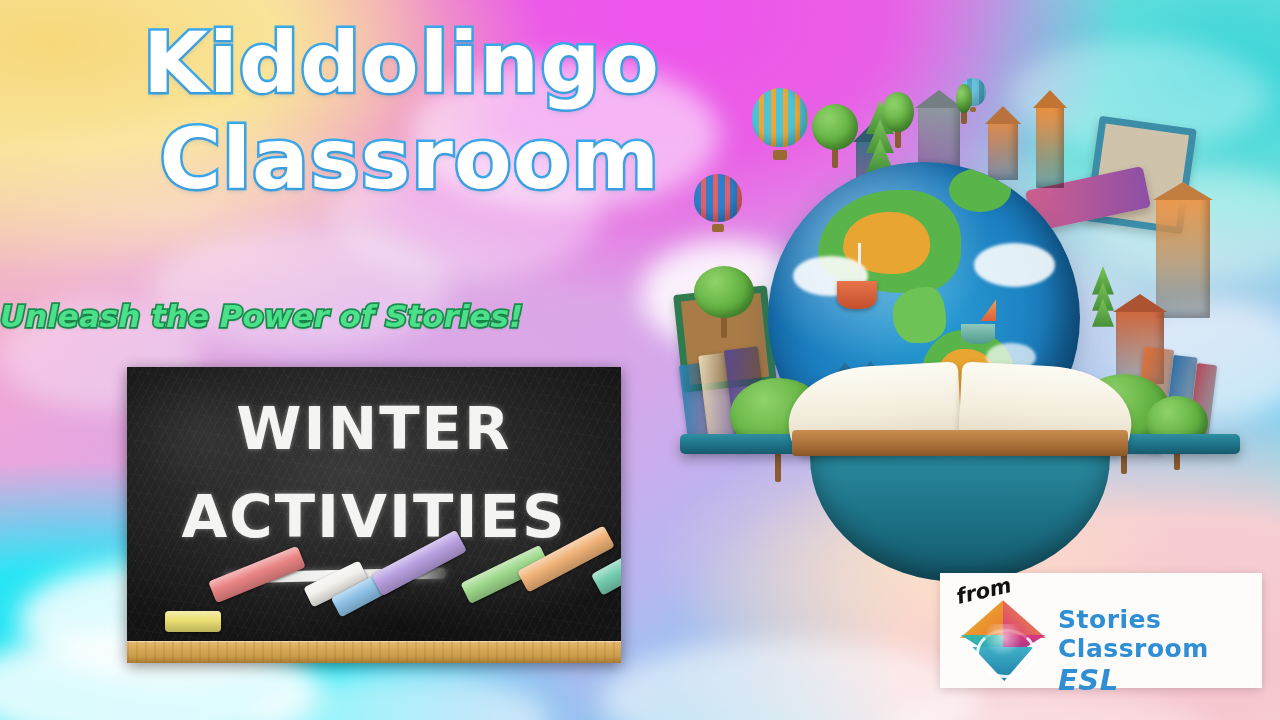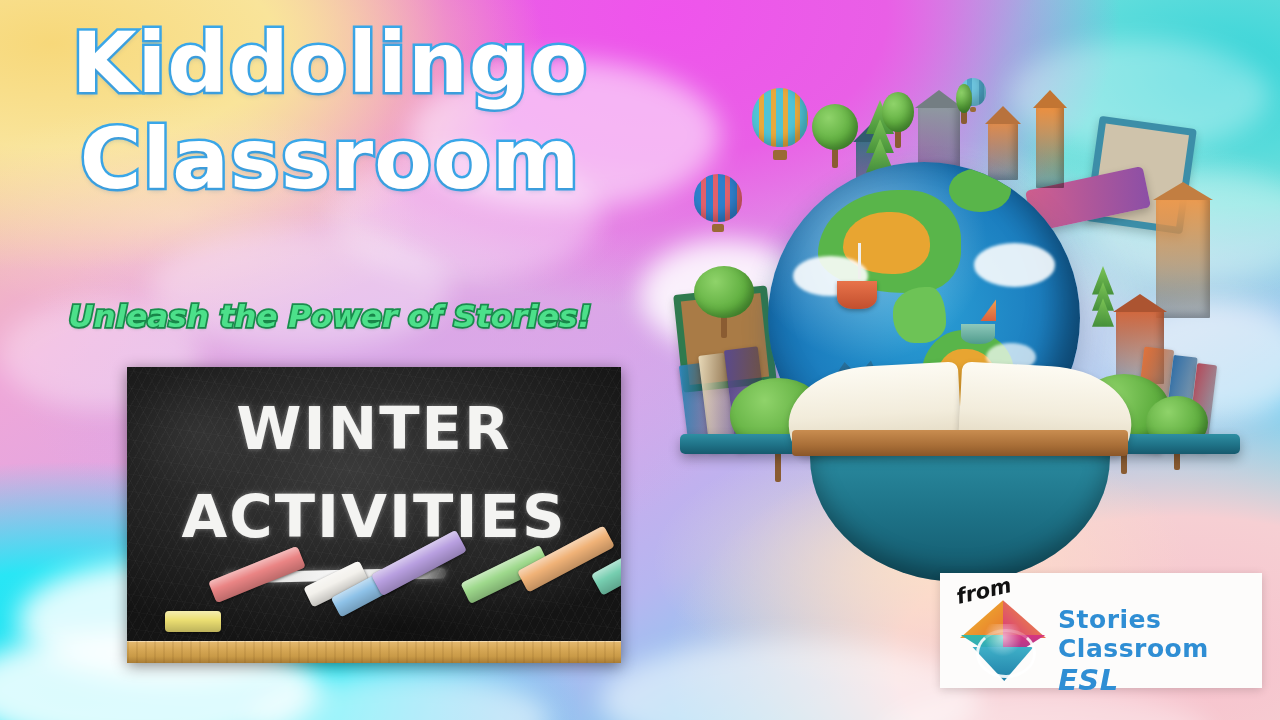--- a/index.html
+++ b/index.html
@@ -30,36 +30,36 @@
       radial-gradient(ellipse 30% 26% at 72% 78%, rgba(255,226,198,.85) 0%, rgba(255,226,198,0) 70%),
       radial-gradient(ellipse 26% 30% at 88% 40%, rgba(185,238,232,.55) 0%, rgba(185,238,232,0) 72%),
       radial-gradient(ellipse 26% 22% at 14% 30%, rgba(255,240,200,.45) 0%, rgba(255,240,200,0) 72%);
   }
   
   .cloud{position:absolute;border-radius:50%;background:rgba(255,255,255,.85);filter:blur(13px);}
   .cloud.dim{background:rgba(255,255,255,.55);}
   .cloud.faint{background:rgba(255,255,255,.34);}
 
   
-  .title-wrap{position:absolute;left:0;top:22px;width:660px;text-align:center;}
+  .title-wrap{position:absolute;left:0;top:22px;width:660px;text-align:right;}
   .title-line{
     font-family:"DejaVu Sans",sans-serif;
     font-weight:bold;
     font-size:84px;
     line-height:.98;
     color:#ffffff;
     letter-spacing:1px;
     -webkit-text-stroke:5px #3aa8ea;
     paint-order:stroke fill;
     text-shadow:0 3px 5px rgba(70,120,170,.28);
   }
   .title-line.l2{font-size:84px;margin-top:14px;}
 
   .tagline{
-    position:absolute;left:0;top:298px;width:660px;text-align:center;
+    position:absolute;left:0;top:298px;width:660px;
     font-family:"DejaVu Sans",sans-serif;
     font-weight:bold;font-style:italic;
     font-size:31px;letter-spacing:0px;
     color:#4ce08a;
     -webkit-text-stroke:3.5px #1a8f4e;
     paint-order:stroke fill;
     text-shadow:0 2px 3px rgba(20,90,50,.25);
   }
 
   

